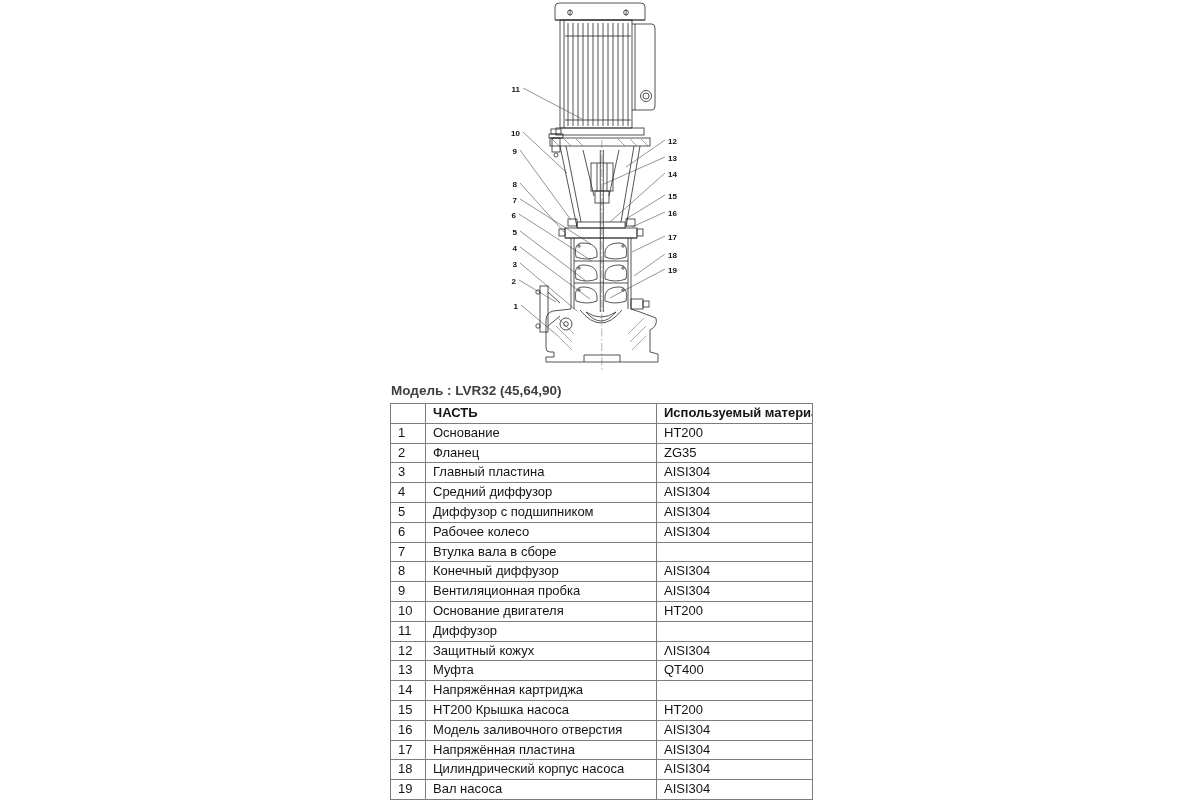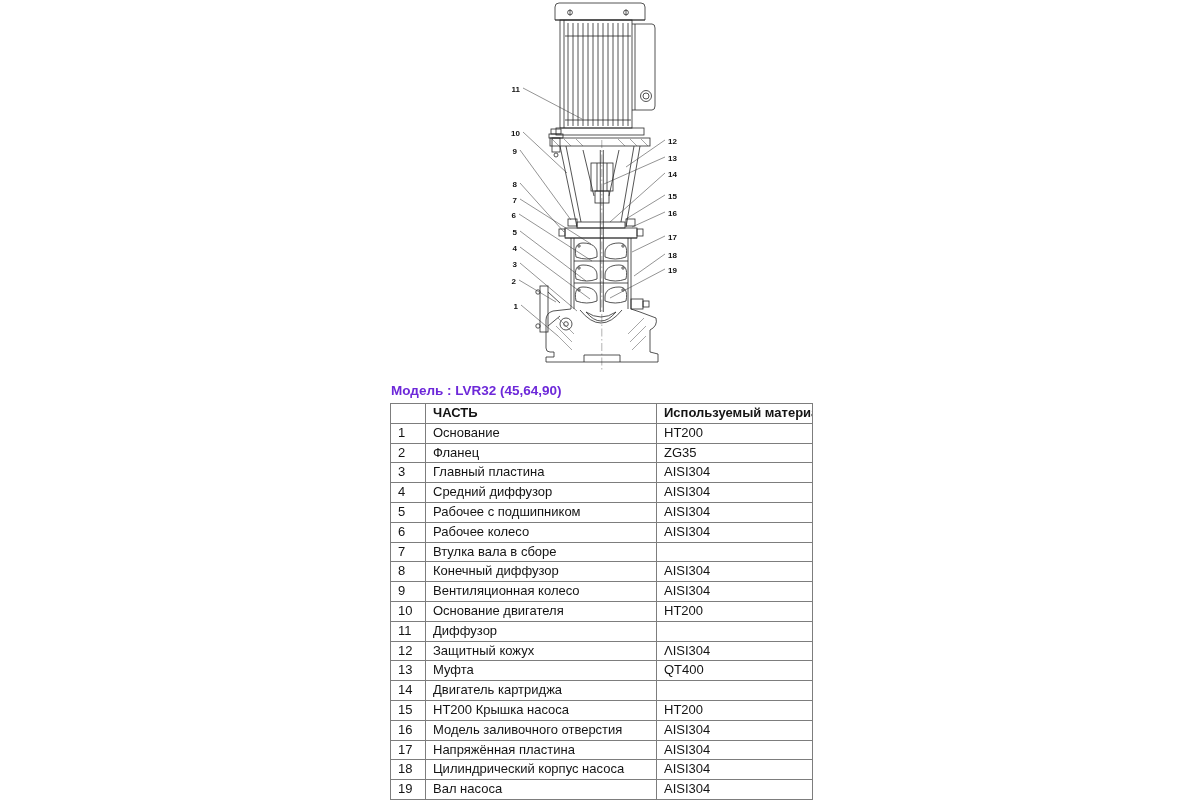--- a/index.html
+++ b/index.html
@@ -7,21 +7,21 @@
           font-family:"Liberation Sans",sans-serif;overflow:hidden;}
   .diagram{position:absolute;left:480px;top:0;width:240px;height:380px;}
   .diagram svg{display:block;width:240px;height:380px;}
   .ln path,.ln line,.ln rect,.ln circle,.ln polyline{stroke:#2a2a2a;stroke-width:0.8;fill:none;}
   .thin path,.thin line{stroke:#3a3a3a;stroke-width:0.45;fill:none;}
   .fill{fill:#3a3a3a;stroke:none;}
   .leader{stroke:#3a3a3a;stroke-width:0.55;fill:none;}
   .callout-num{font-family:"Liberation Sans",sans-serif;font-size:8px;font-weight:bold;fill:#111;}
   .centerline{stroke:#555;stroke-width:0.45;stroke-dasharray:8 2.5 1.5 2.5;fill:none;}
   .table-block{position:absolute;left:390px;top:383px;}
-  .model-title{font-size:13.5px;font-weight:bold;color:#6d28d9;margin:0 0 5px 1px;white-space:nowrap;}
+  .model-title{font-size:13.5px;font-weight:bold;color:#404040;margin:0 0 5px 1px;white-space:nowrap;}
   table.parts{border-collapse:collapse;table-layout:fixed;width:422px;}
   .parts th,.parts td{border:1px solid #7d7d7d;font-size:13px;color:#141414;
       padding:0 2px 0 7px;height:18.8px;line-height:18.8px;text-align:left;
       vertical-align:middle;white-space:nowrap;overflow:hidden;}
   .parts th{font-weight:bold;}
   .col-num{width:35px;}
   .col-part{width:231px;margin-top:44px;}
   .col-mat{width:156px;}
 </style>
 </head>
@@ -243,41 +243,41 @@
             <td class="col-part">Главный пластина</td>
             <td class="col-mat">AISI304</td>
           </tr>
           <tr>
             <td class="col-num">4</td>
             <td class="col-part">Средний диффузор</td>
             <td class="col-mat">AISI304</td>
           </tr>
           <tr>
             <td class="col-num">5</td>
-            <td class="col-part">Рабочее с подшипником</td>
+            <td class="col-part">Диффузор с подшипником</td>
             <td class="col-mat">AISI304</td>
           </tr>
           <tr>
             <td class="col-num">6</td>
             <td class="col-part">Рабочее колесо</td>
             <td class="col-mat">AISI304</td>
           </tr>
           <tr>
             <td class="col-num">7</td>
             <td class="col-part">Втулка вала в сборе</td>
             <td class="col-mat"></td>
           </tr>
           <tr>
             <td class="col-num">8</td>
             <td class="col-part">Конечный диффузор</td>
             <td class="col-mat">AISI304</td>
           </tr>
           <tr>
             <td class="col-num">9</td>
-            <td class="col-part">Вентиляционная колесо</td>
+            <td class="col-part">Вентиляционная пробка</td>
             <td class="col-mat">AISI304</td>
           </tr>
           <tr>
             <td class="col-num">10</td>
             <td class="col-part">Основание двигателя</td>
             <td class="col-mat">HT200</td>
           </tr>
           <tr>
             <td class="col-num">11</td>
             <td class="col-part">Диффузор</td>
@@ -288,21 +288,21 @@
             <td class="col-part">Защитный кожух</td>
             <td class="col-mat">ΛISI304</td>
           </tr>
           <tr>
             <td class="col-num">13</td>
             <td class="col-part">Муфта</td>
             <td class="col-mat">QT400</td>
           </tr>
           <tr>
             <td class="col-num">14</td>
-            <td class="col-part">Двигатель картриджа</td>
+            <td class="col-part">Напряжённая картриджа</td>
             <td class="col-mat"></td>
           </tr>
           <tr>
             <td class="col-num">15</td>
             <td class="col-part">HT200 Крышка насоса</td>
             <td class="col-mat">HT200</td>
           </tr>
           <tr>
             <td class="col-num">16</td>
             <td class="col-part">Модель заливочного отверстия</td>

